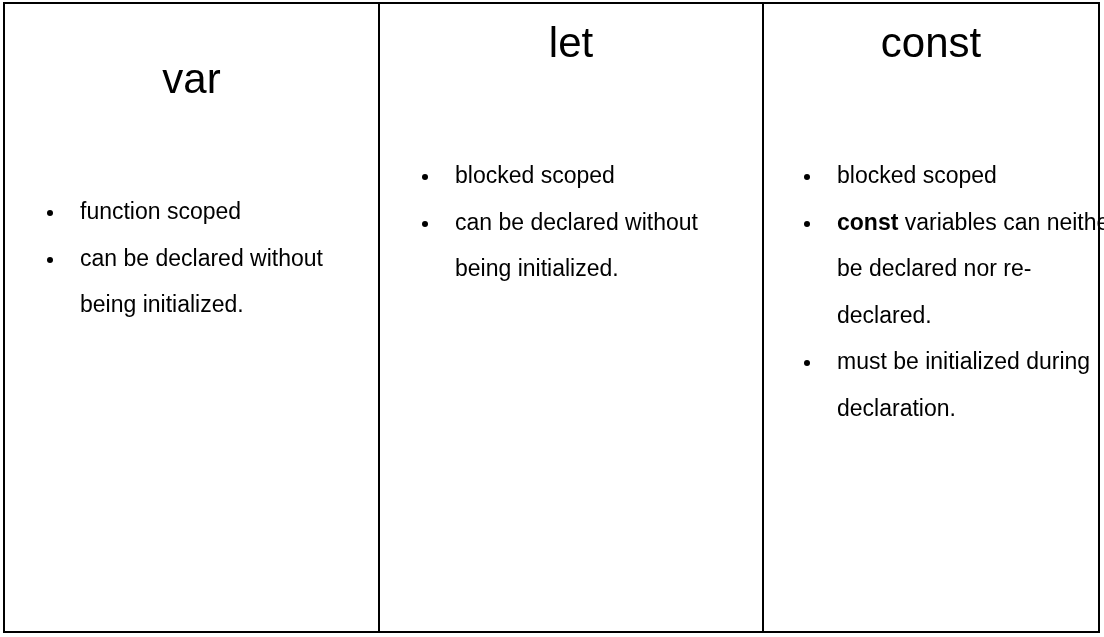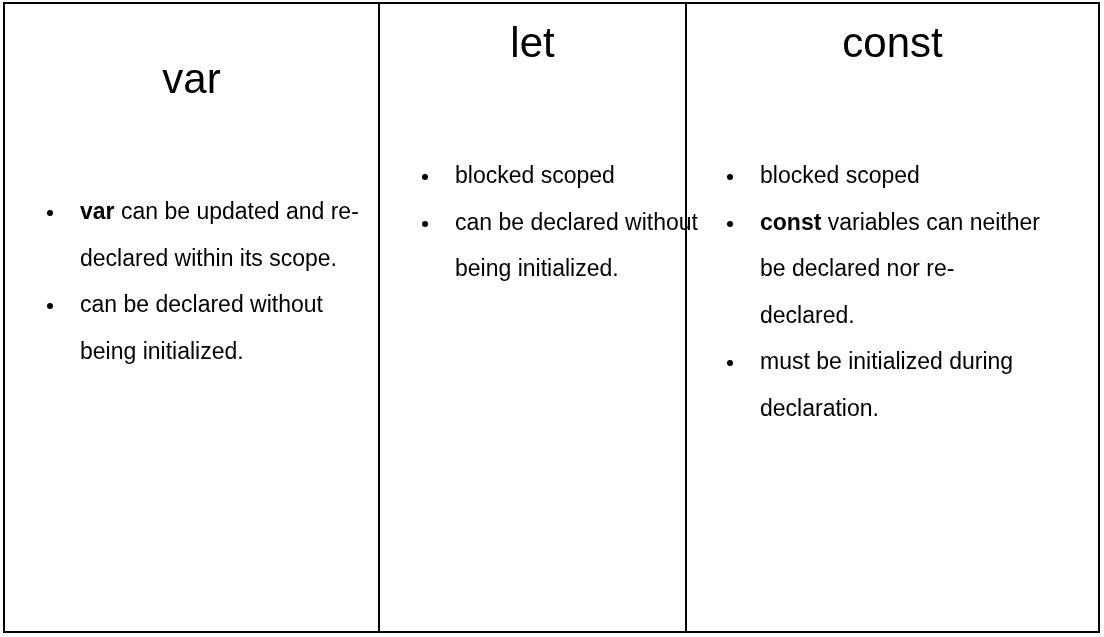--- a/index.html
+++ b/index.html
@@ -27,21 +27,21 @@
     }
     .col {
       box-sizing: border-box;
       height: 100%;
       position: relative;
     }
     .col + .col {
       border-left: 2px solid #000000;
     }
     .col-0 { width: 373px; margin-top: 36px; }
-    .col-1 { width: 307px; }
+    .col-1 { width: 384px; }
     .col-2 { flex: 1; }
     .col-title {
       position: absolute;
       top: 14px;
       left: 0;
       right: 0;
       text-align: center;
       font-size: 42px;
       line-height: 50px;
       font-weight: normal;
@@ -77,21 +77,21 @@
     }
   </style>
 </head>
 <body>
 
 <div class="table">
 
   <div class="col col-0">
     <div class="col-title">var</div>
     <ul class="points">
-      <li><span class="kw">var</span><span> can be updated and re-declared within its scope.</span></li>
+      <li><span class="kw"></span><span>function scoped</span></li>
       <li><span class="kw"></span><span>can be declared without being initialized.</span></li>
     </ul>
   </div>
 
   <div class="col col-1">
     <div class="col-title">let</div>
     <ul class="points">
       <li><span class="kw"></span><span>blocked scoped</span></li>
       <li><span class="kw"></span><span>can be declared without being initialized.</span></li>
     </ul>

